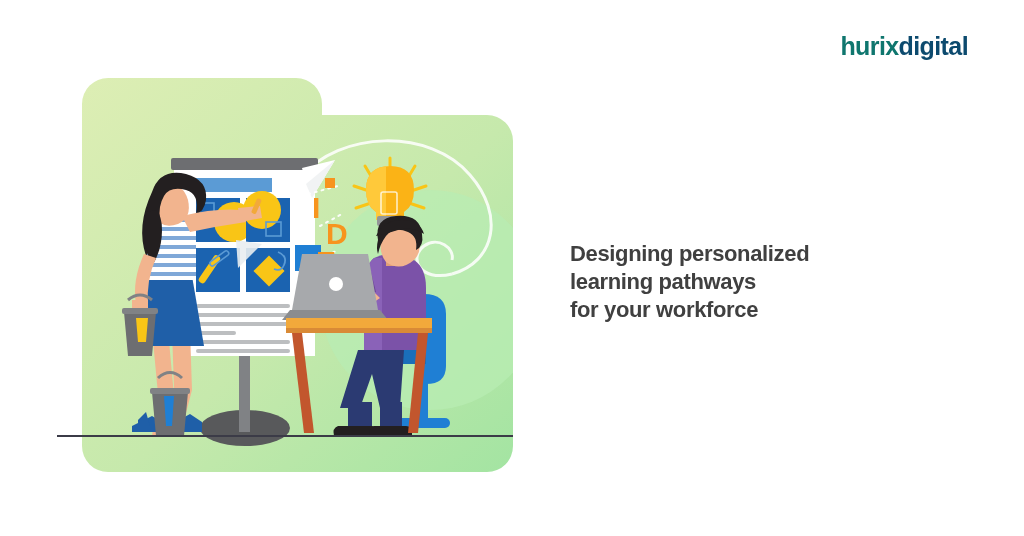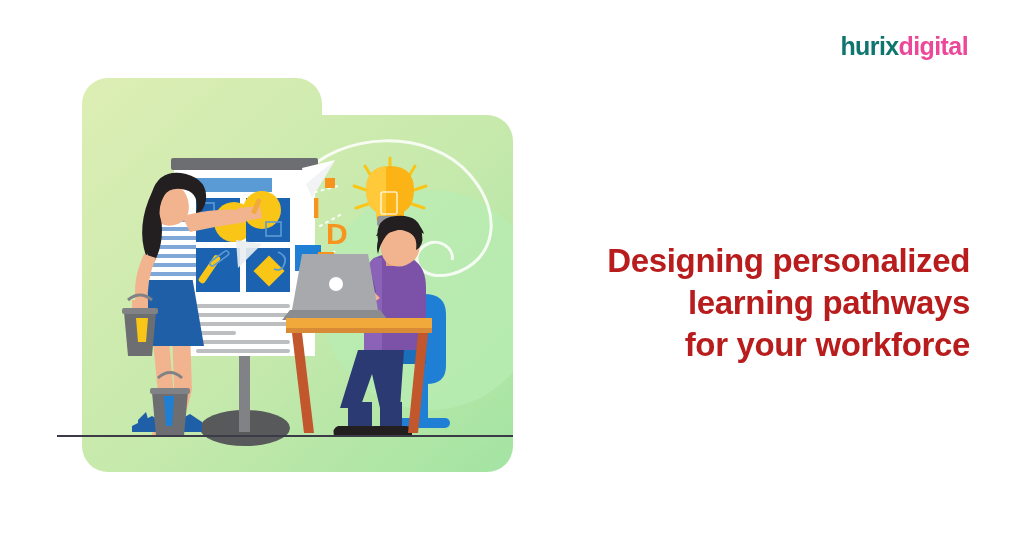--- a/index.html
+++ b/index.html
@@ -30,34 +30,33 @@
     right: 56px;
     top: 34px;
     font-size: 25px;
     font-weight: bold;
     letter-spacing: -0.6px;
     line-height: 1;
     white-space: nowrap;
     user-select: none;
   }
   #brand-logo .brand-primary { color: #0f766e; }
-  #brand-logo .brand-secondary { color: #ec4899; }
+  #brand-logo .brand-secondary { color: #0c4a6e; }
 
   
   #headline {
     position: absolute;
     left: 570px;
     top: 240px;
     width: 400px;
-    color: #b91c1c;
-    font-size: 33px;
+    color: #404040;
+    font-size: 22px;
     font-weight: bold;
     line-height: 1.28;
     letter-spacing: -0.35px;
-    text-align: right;
   }
   #headline .hl-line { display: block; white-space: nowrap; }
 
   
   #illustration {
     position: absolute;
     left: 0; top: 0;
     width: 560px;
     height: 536px;
   }

